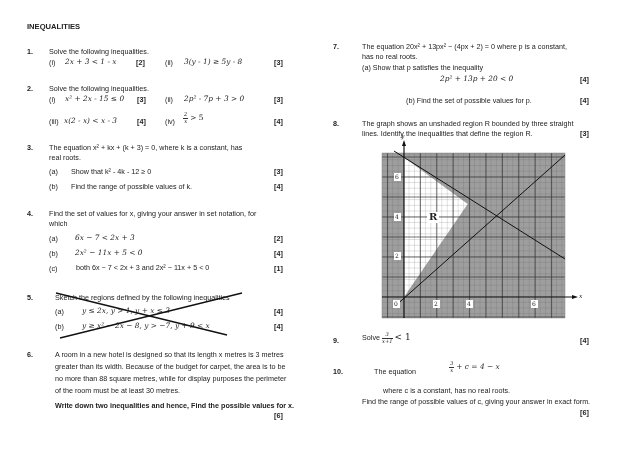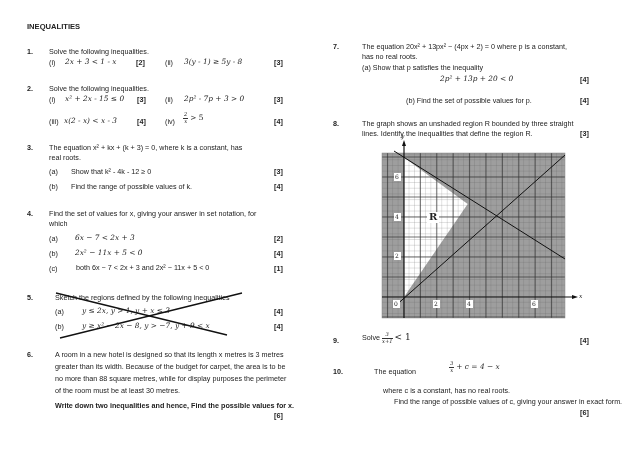--- a/index.html
+++ b/index.html
@@ -186,16 +186,16 @@
   </div>
   <div class="abs b" style="left:580px;top:336px;">[4]</div>
 
   <div class="abs num" style="left:333px;top:367px;">10.</div>
   <div class="abs" style="left:362px;top:367px;margin-left:12px;">The equation</div>
   <div class="abs" style="left:449px;top:361px;">
     <span class="frac"><span class="n">3</span><span class="d">x</span></span>
     <span class="m">+ c = 4 − x</span>
   </div>
   <div class="abs" style="left:362px;top:386px;margin-left:21px;">where c is a constant, has no real roots.</div>
-  <div class="abs" style="left:362px;top:397px;margin-left:32px;">Find the range of possible values of c, giving your answer in exact form.</div>
+  <div class="abs" style="left:362px;top:397px;">Find the range of possible values of c, giving your answer in exact form.</div>
   <div class="abs b" style="left:580px;top:408px;">[6]</div>
 
 </div>
 
 </body></html>

